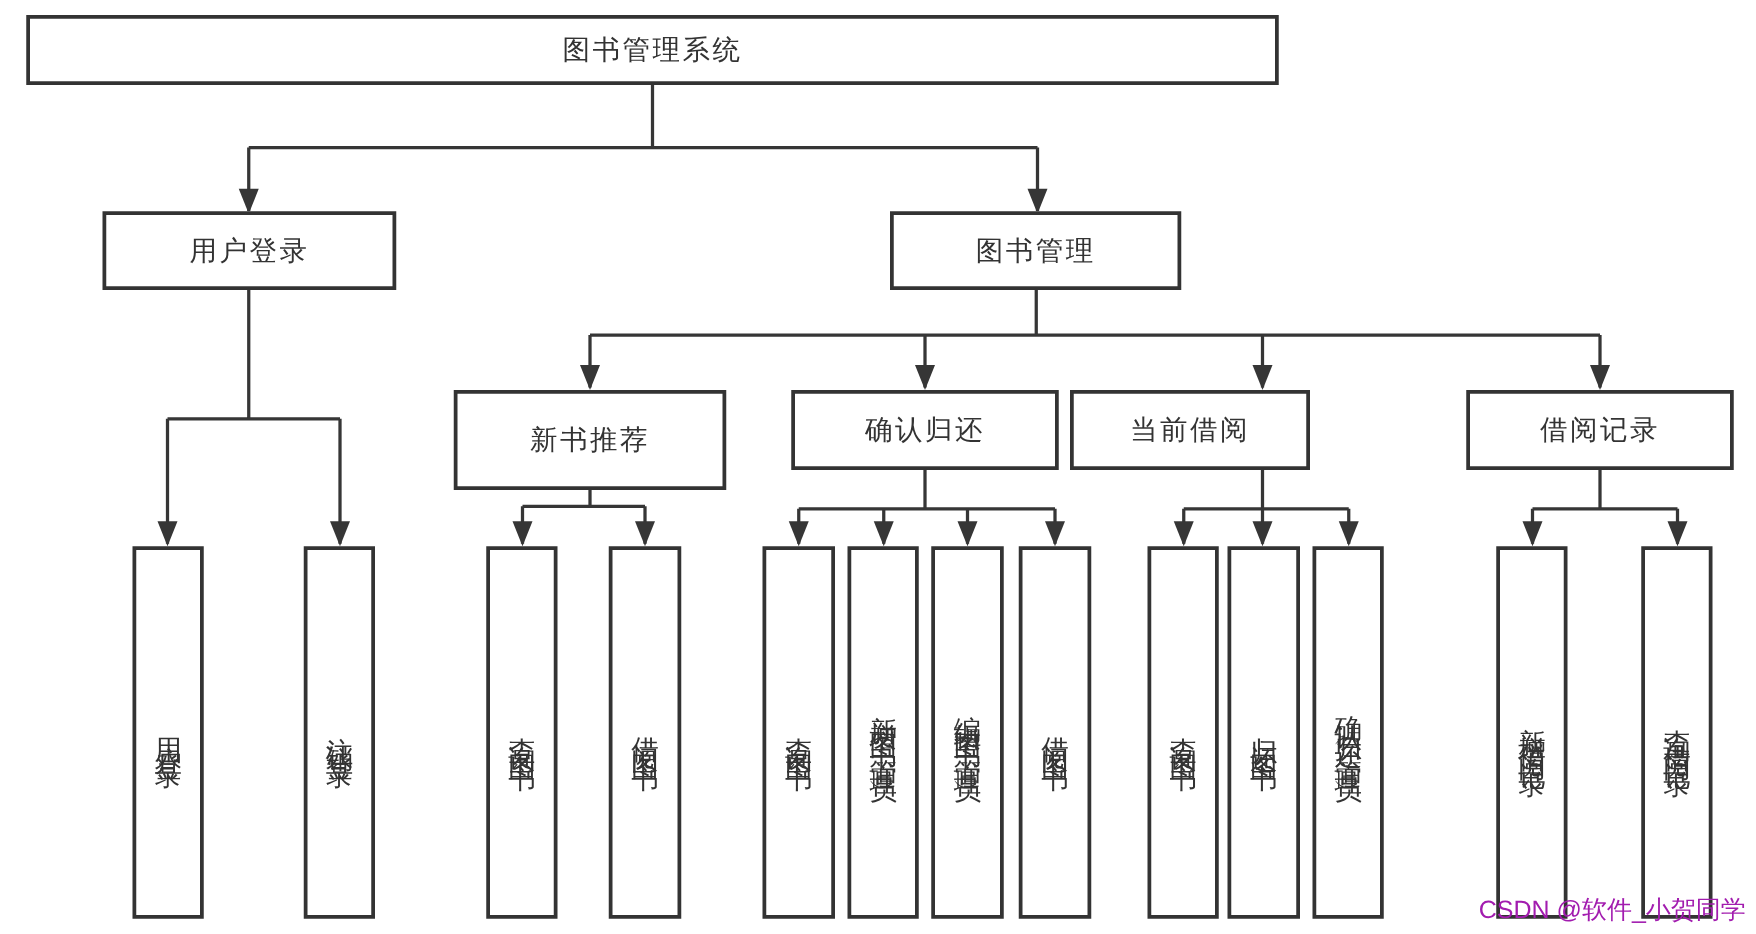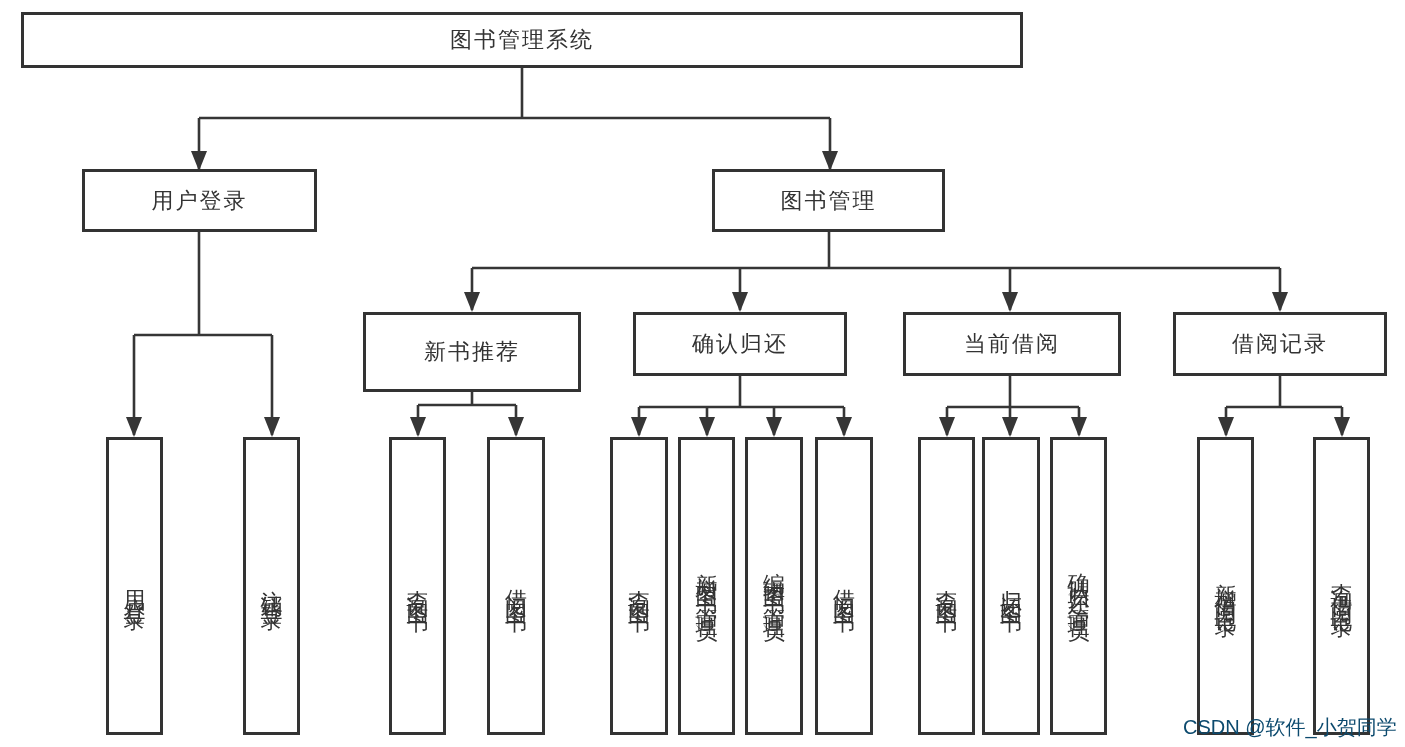--- a/index.html
+++ b/index.html
@@ -51,21 +51,21 @@
     font-size: 22px;
     letter-spacing: 7px;
     line-height: 1;
     white-space: nowrap;
   }
   .watermark {
     position: absolute;
     left: 1183px;
     top: 714px;
     font-size: 20px;
-    color: #0c4a6e;
+    color: #a21caf;
     white-space: nowrap;
     z-index: 5;
   }
 </style>
 </head>
 <body>
 
 <div class="canvas">
 
   <svg class="connectors" viewBox="0 0 1405 747" aria-hidden="true">
@@ -121,21 +121,21 @@
   <div class="node h" style="left:712px; top:169px; width:233px; height:63px;">
     <span>图书管理</span>
   </div>
 
   <div class="node h" style="left:363px; top:312px; width:218px; height:80px;">
     <span>新书推荐</span>
   </div>
   <div class="node h" style="left:633px; top:312px; width:214px; height:64px;">
     <span>确认归还</span>
   </div>
-  <div class="node h" style="left:903px; top:312px; width:218px; height:64px;">
+  <div class="node h" style="left:856px; top:312px; width:192px; height:64px;">
     <span>当前借阅</span>
   </div>
   <div class="node h" style="left:1173px; top:312px; width:214px; height:64px;">
     <span>借阅记录</span>
   </div>
 
   <div class="node v" style="left:106px; top:437px; width:57px; height:298px;">
     <span>用户登录</span>
   </div>
   <div class="node v" style="left:243px; top:437px; width:57px; height:298px;">

